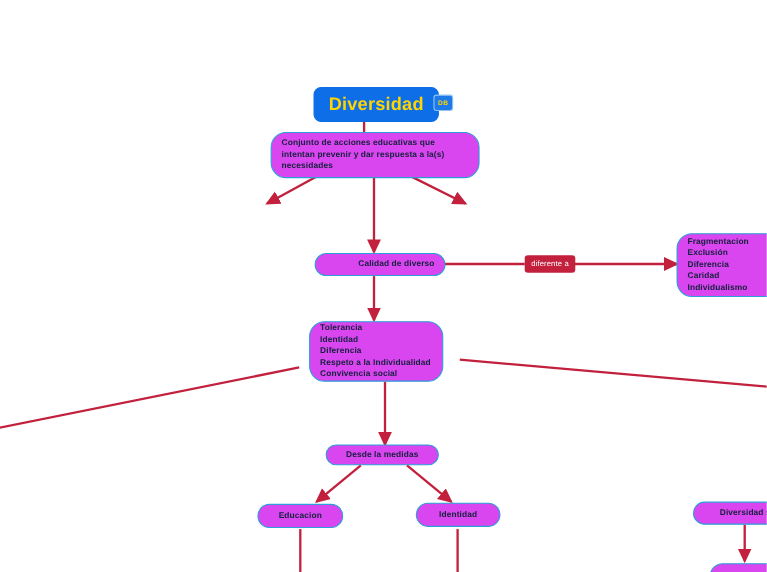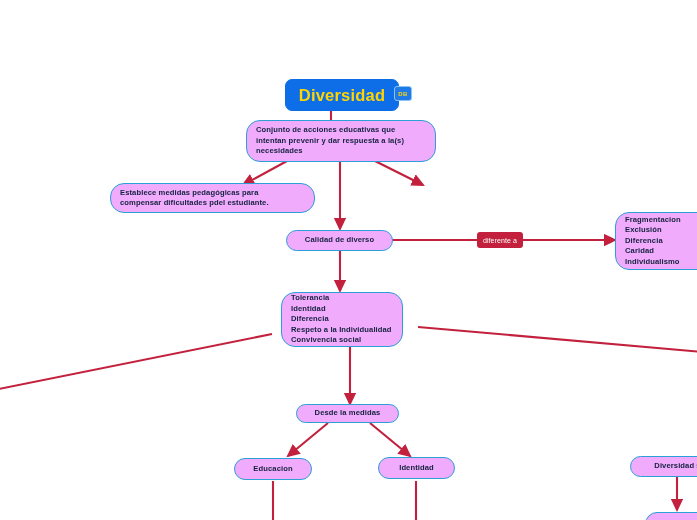--- a/index.html
+++ b/index.html
@@ -9,21 +9,21 @@
     font-family:"Liberation Sans", sans-serif;
     overflow:hidden;
     position:relative;
   }
   #canvas{position:absolute;left:0;top:0;width:697px;height:520px;}
   #edges{position:absolute;left:0;top:0;width:697px;height:520px;pointer-events:none;}
 
   .node{
     position:absolute;
     box-sizing:border-box;
-    background:#f0abfc;
+    background:#d946ef;
     border:1.6px solid #2b9fd8;
     border-radius:14px;
     color:#14213d;
     font-weight:bold;
     font-size:7.6px;
     line-height:1.38;
     letter-spacing:0.1px;
     padding:5px 9px;
     display:flex;
     align-items:center;
@@ -120,27 +120,23 @@
   <div id="root-badge" style="left:394px;top:86px;width:16px;height:13px;">
     <span class="txt">DB</span>
   </div>
 
   <div class="node" style="left:246px;top:120px;width:190px;height:42px;">
     <span class="txt">Conjunto de acciones educativas que
 intentan prevenir y dar respuesta a la(s)
 necesidades</span>
   </div>
 
-  <div class="node" style="left:110px;top:183px;width:205px;height:30px;">
-    <span class="txt">Establece medidas pedagógicas para
-compensar dificultades pdel estudiante.</span>
-  </div>
 
 
-  <div class="node center-label" style="left:286px;top:230px;width:107px;height:21px;">
+  <div class="node center-label" style="left:286px;top:230px;width:119px;height:21px;justify-content:flex-end;">
     <span class="txt">Calidad de diverso</span>
   </div>
 
   <div id="rel-chip" style="left:477px;top:232px;width:46px;height:16px;">
     <span class="txt">diferente a</span>
   </div>
 
   <div class="node" style="left:615px;top:212px;width:110px;height:58px;">
     <span class="txt">Fragmentacion
 Exclusión

